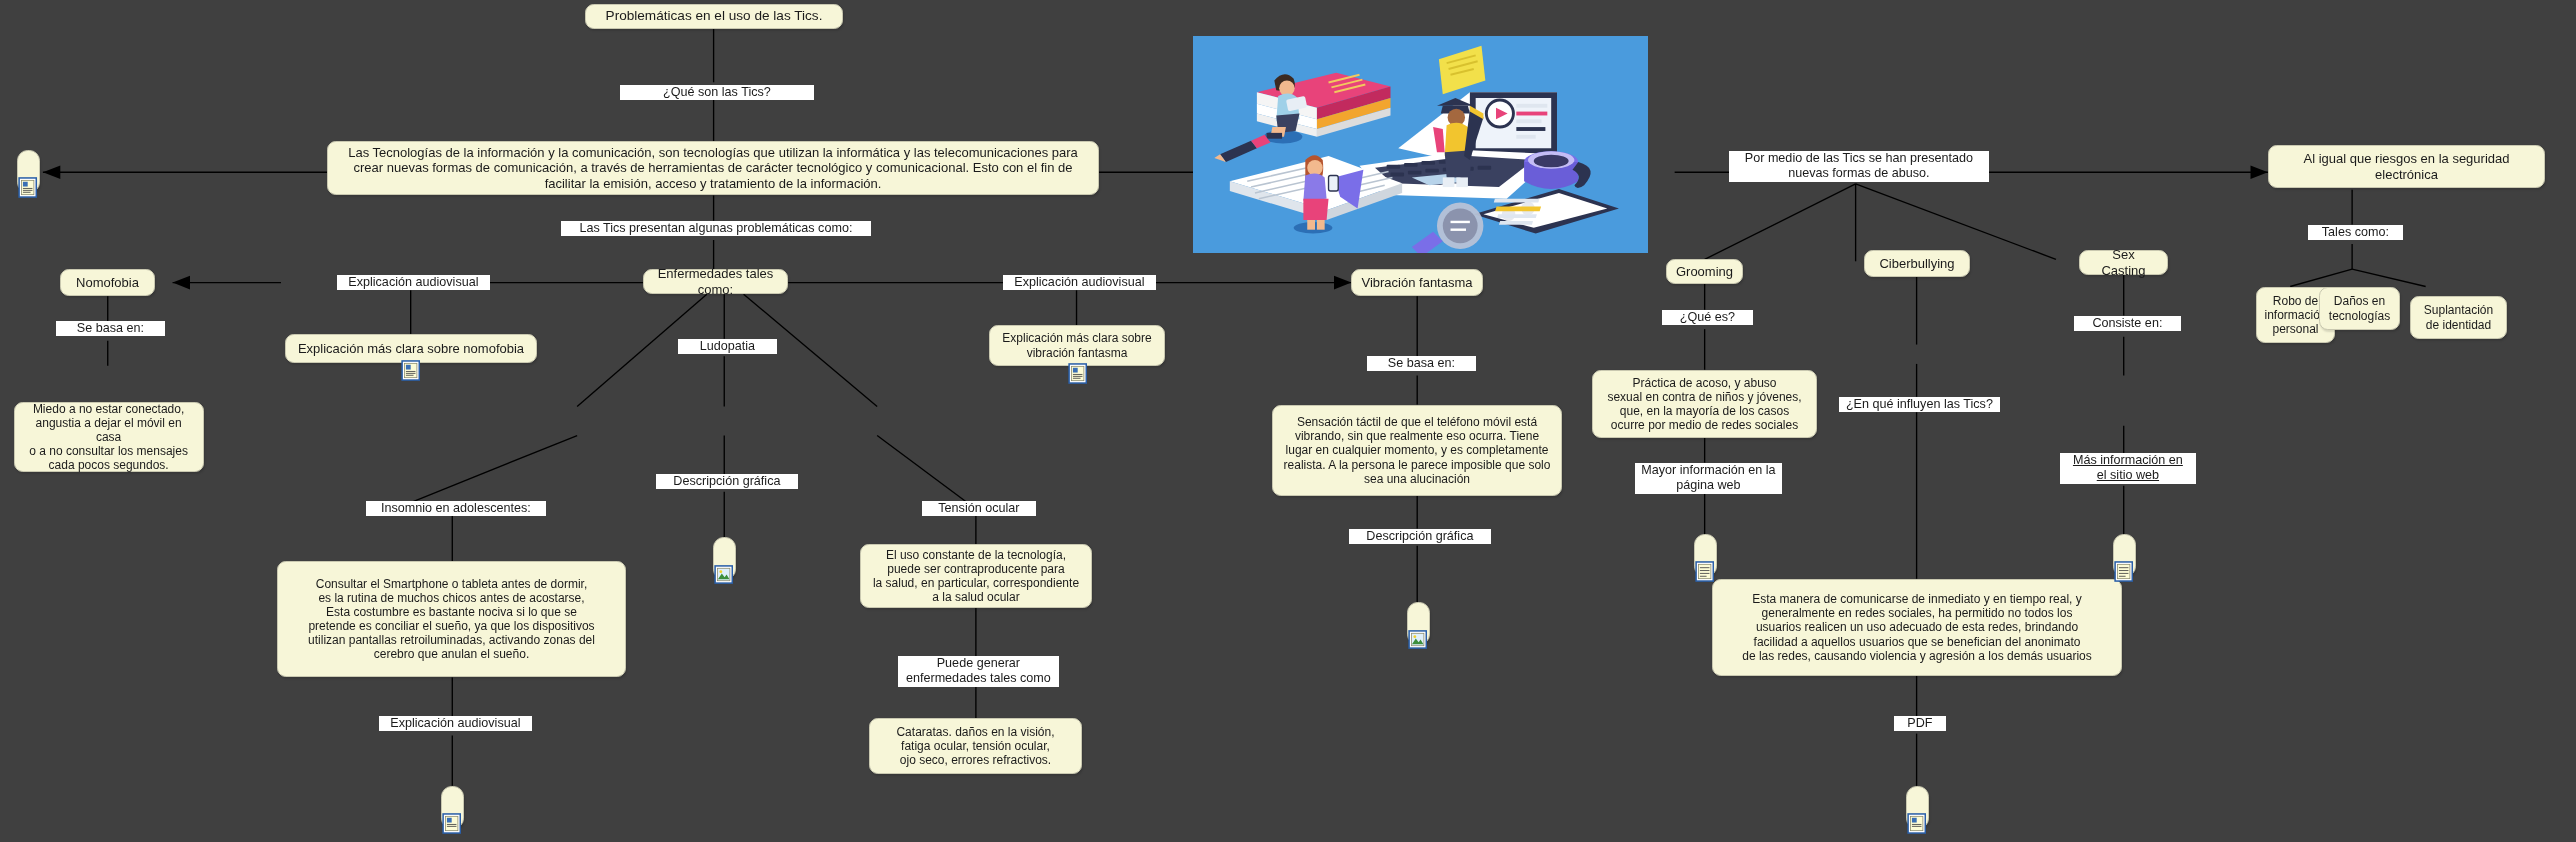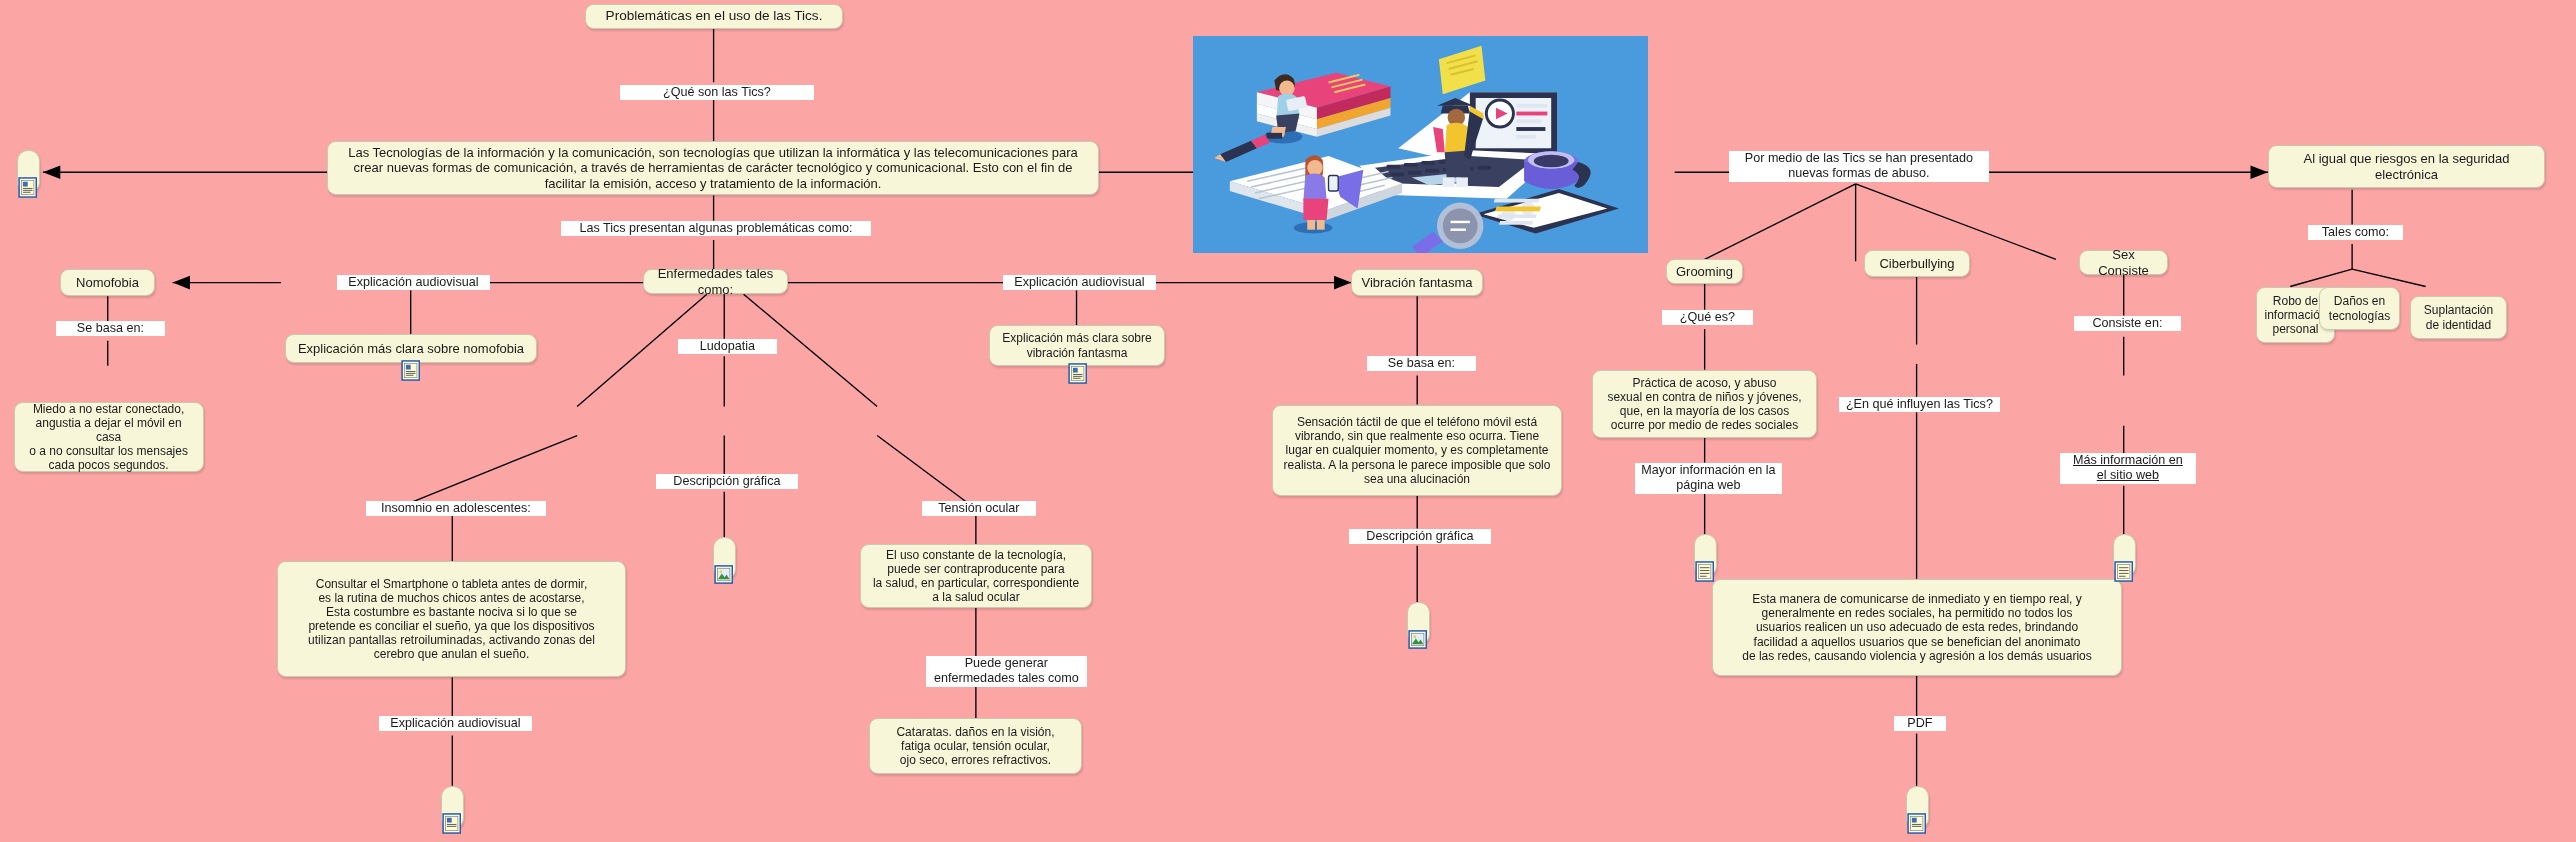--- a/index.html
+++ b/index.html
@@ -1,17 +1,17 @@
 <!DOCTYPE html>
 <html><head>
 <meta charset="utf-8">
 <style>
   html,body{margin:0;padding:0;background:#ffffff;}
   body{font-family:"Liberation Sans","DejaVu Sans",sans-serif;}
-  #canvas{position:relative;width:2576px;height:842px;overflow:hidden;background:#fca5a5;}
+  #canvas{position:relative;width:2576px;height:842px;overflow:hidden;background:#404040;}
 
   
   .node{
     position:absolute;
     box-sizing:border-box;
     background:#f7f6d8;
     border:1px solid #c9c8b0;
     border-radius:8.7px;
     box-shadow:1px 1.9px 1.9px rgba(0,0,0,.13);
     color:#1b1b1b;
@@ -288,21 +288,21 @@
   <svg class="attach-icon" style="left:1907px;top:813px;" viewBox="0 0 20 22" xmlns="http://www.w3.org/2000/svg">
     <rect x="1" y="1" width="18" height="20" fill="#ffffff" stroke="#2a5fa8" stroke-width="1.6"></rect>
     <rect x="3.5" y="3.5" width="13" height="15" fill="#fdfcd6" stroke="#8a8a6a" stroke-width=".8"></rect>
     <rect x="5" y="5" width="5" height="5" fill="#3a6fb5"></rect>
     <g stroke="#444" stroke-width=".9">
       <line x1="5" y1="12" x2="15" y2="12"></line>
         <line x1="5" y1="14" x2="15" y2="14"></line>
     </g>
   </svg>
 
-  <div class="node" style="left:2079px;top:250px;width:89px;height:25px;">Sex Consiste</div>
+  <div class="node" style="left:2079px;top:250px;width:89px;height:25px;">Sex Casting</div>
 
 
   <div class="capsule" style="left:2113px;top:534px;"></div>
   <svg class="attach-icon" style="left:2114px;top:561px;" viewBox="0 0 20 22" xmlns="http://www.w3.org/2000/svg">
     <rect x="1" y="1" width="18" height="20" fill="#ffffff" stroke="#2a5fa8" stroke-width="1.6"></rect>
     <rect x="3.5" y="3.5" width="13" height="15" fill="#fdfcd6" stroke="#8a8a6a" stroke-width=".8"></rect>
     <g stroke="#444" stroke-width=".9">
       <line x1="5" y1="7" x2="15" y2="7"></line>
         <line x1="5" y1="10" x2="15" y2="10"></line>
       <line x1="5" y1="13" x2="15" y2="13"></line>
@@ -334,21 +334,21 @@
   <div class="lbl" style="left:56px;top:321px;width:103px;">Se basa en:</div>
 
   <div class="lbl" style="left:678px;top:339px;width:93px;">Ludopatia</div>
 
   <div class="lbl" style="left:366px;top:501px;width:174px;">Insomnio en adolescentes:</div>
 
   <div class="lbl" style="left:656px;top:474px;width:136px;">Descripción gráfica</div>
 
   <div class="lbl" style="left:922px;top:501px;width:108px;">Tensión ocular</div>
 
-  <div class="lbl" style="left:898px;top:656px;width:155px;margin-left:28px;">Puede generar
+  <div class="lbl" style="left:898px;top:656px;width:155px;">Puede generar
 enfermedades tales como</div>
 
   <div class="lbl" style="left:379px;top:716px;width:147px;">Explicación audiovisual</div>
 
   <div class="lbl" style="left:1367px;top:356px;width:103px;">Se basa en:</div>
 
   <div class="lbl" style="left:1349px;top:529px;width:136px;">Descripción gráfica</div>
 
   <div class="lbl" style="left:1729px;top:151px;width:254px;">Por medio de las Tics se han presentado
 nuevas formas de abuso.</div>

